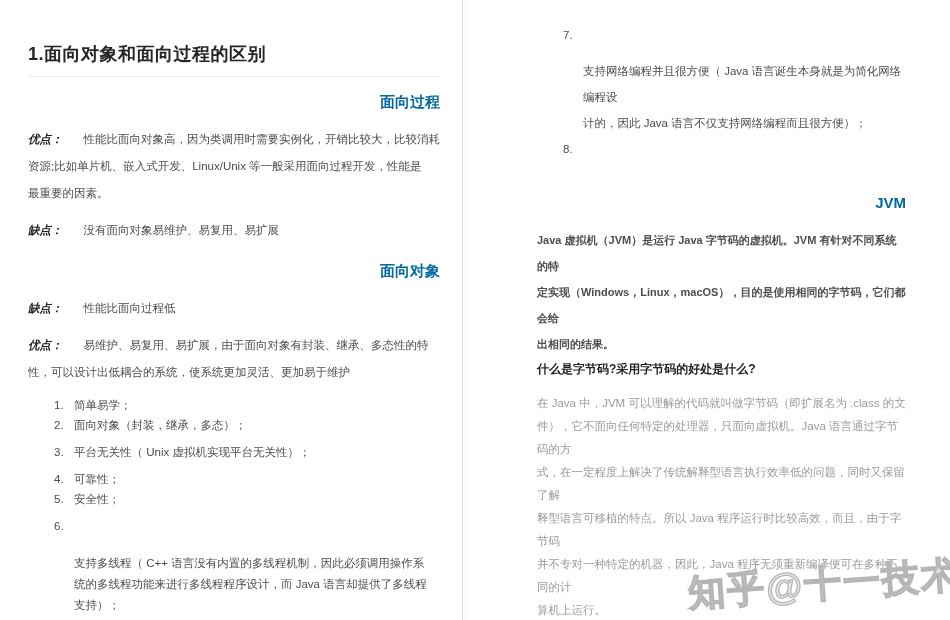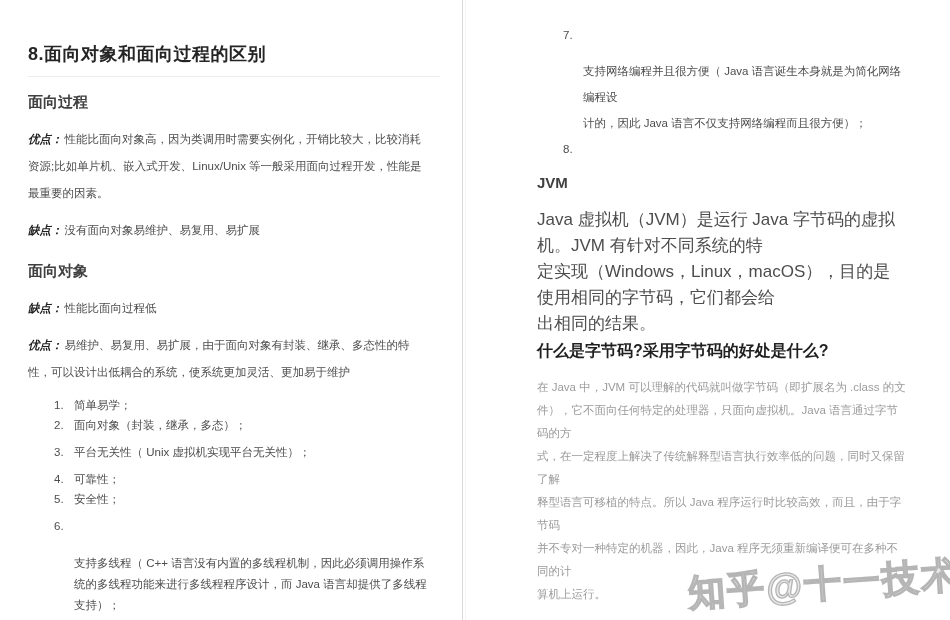--- a/index.html
+++ b/index.html
@@ -34,56 +34,57 @@
     font-weight: bold;
     color: #252525;
     letter-spacing: .5px;
     padding-bottom: 10px;
     border-bottom: 1px solid #ececec;
     margin-bottom: 16px;
   }
   h2.doc-h2 {
     font-size: 15px;
     font-weight: bold;
-    color: #404040;
+    color: #0369a1;
     margin-bottom: 14px;
+    text-align: right;
   }
   .para {
     font-size: 11.5px;
     line-height: 27px;
     margin-bottom: 10px;
   }
   .para .lines, .li-text, .quote, .detail, .intro-lines { white-space: pre-line; }
   .inline-label {
     font-weight: bold;
     font-style: italic;
     color: #1f1f1f;
-    margin-right: 2px;
+    margin-right: 21px;
   }
   .mt-section { margin-top: 18px; }
   .mt-h1 { margin-top: 22px; }
   ol.feature-list { list-style: none; margin-left: 26px; }
   ol.feature-list li {
     display: flex;
     font-size: 11.5px;
     line-height: 18px;
     margin-bottom: 2px;
   }
   ol.feature-list li.spaced { margin-top: 9px; margin-bottom: 9px; }
   ol.feature-list li.multiline .li-text { line-height: 21px; margin-top: 36px; }
   ol.feature-list .li-num {
     width: 20px;
     flex: 0 0 20px;
     color: #4d4d4d;
   }
   .page-right ol.feature-list li { line-height: 26px; margin-bottom: 0; }
   .page-right ol.feature-list li.multiline .li-text { line-height: 26px; }
-  .intro-lines { font-size: 17px; line-height: 26px; }
+  .intro-lines { font-size: 11px; line-height: 26px; font-weight: bold; }
   .bold-line {
-    font-size: 16px;
+    font-size: 12px;
     font-weight: bold;
     color: #1f1f1f;
     margin-top: 2px;
     margin-bottom: 13px;
   }
   .quote {
     font-size: 11.5px;
     line-height: 23px;
     color: #9b9b9b;
     margin-top: 14px;
@@ -103,21 +104,21 @@
     transform: rotate(-4deg);
     white-space: nowrap;
     pointer-events: none;
   }
 </style>
 </head>
 <body>
 
 <div class="page page-left">
 
-  <h1 class="doc-h1">8.面向对象和面向过程的区别</h1>
+  <h1 class="doc-h1">1.面向对象和面向过程的区别</h1>
 
   <h2 class="doc-h2">面向过程</h2>
 
   <p class="para"><span class="inline-label">优点：</span><span class="lines">性能比面向对象高，因为类调用时需要实例化，开销比较大，比较消耗
 资源;比如单片机、嵌入式开发、Linux/Unix 等一般采用面向过程开发，性能是
 最重要的因素。</span></p>
 
   <p class="para"><span class="inline-label">缺点：</span><span class="lines">没有面向对象易维护、易复用、易扩展</span></p>
 
   <h2 class="doc-h2 mt-section">面向对象</h2>
@@ -167,21 +168,21 @@
         <span class="li-num">7.</span>
         <span class="li-text">支持网络编程并且很方便（ Java 语言诞生本身就是为简化网络编程设
 计的，因此 Java 语言不仅支持网络编程而且很方便）；</span>
       </li>
     <li>
         <span class="li-num">8.</span>
       </li>
   </ol>
 
 
-  <h2 class="doc-h2" style="margin-top:12px">JVM</h2>
+  <h2 class="doc-h2" style="margin-top:32px">JVM</h2>
 
   <p class="intro-lines jvm-intro">Java 虚拟机（JVM）是运行 Java 字节码的虚拟机。JVM 有针对不同系统的特
 定实现（Windows，Linux，macOS），目的是使用相同的字节码，它们都会给
 出相同的结果。</p>
 
   <p class="bold-line">什么是字节码?采用字节码的好处是什么?</p>
 
   <p class="quote">在 Java 中，JVM 可以理解的代码就叫做字节码（即扩展名为 .class 的文
 件），它不面向任何特定的处理器，只面向虚拟机。Java 语言通过字节码的方
 式，在一定程度上解决了传统解释型语言执行效率低的问题，同时又保留了解

